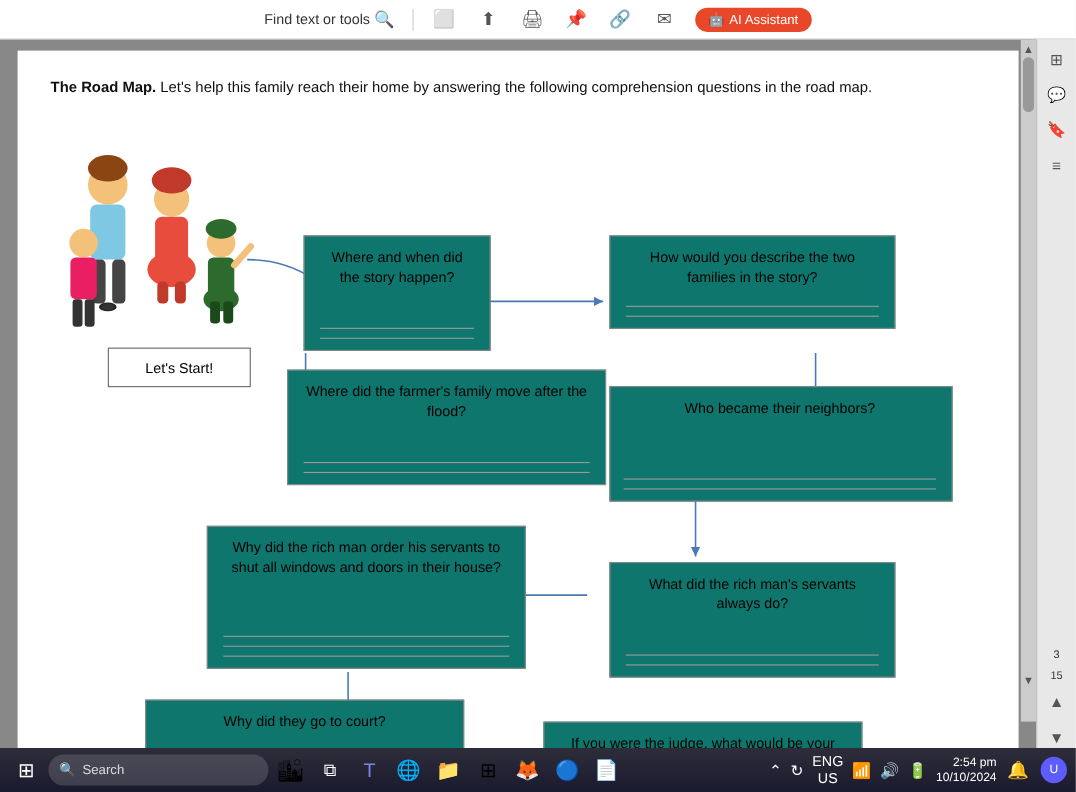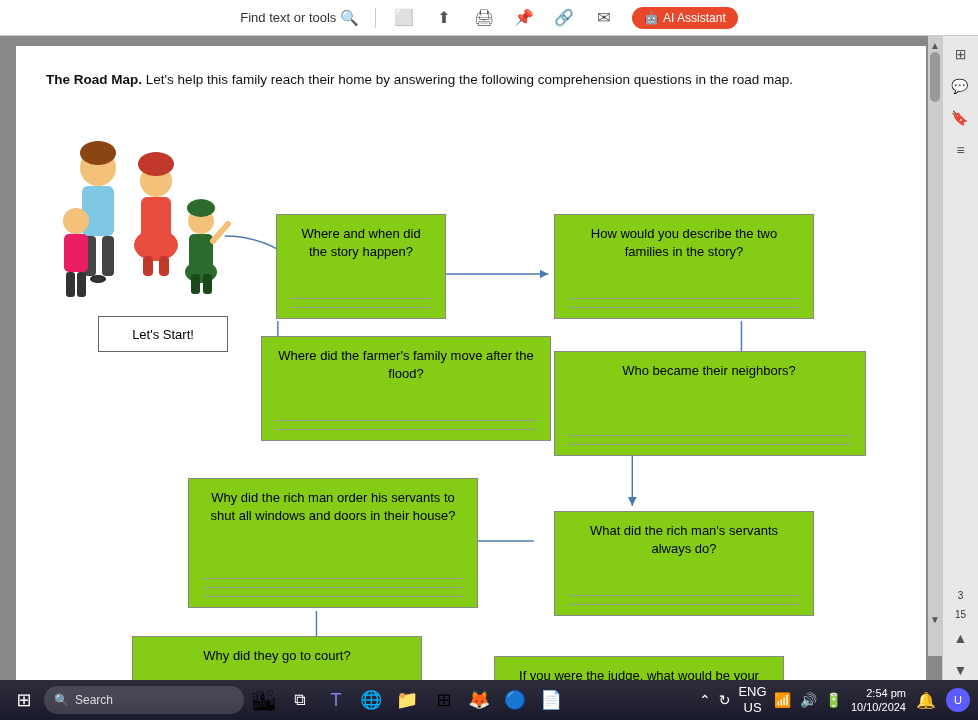--- a/index.html
+++ b/index.html
@@ -140,21 +140,21 @@
       display: flex;
       align-items: center;
       justify-content: center;
       font-size: 13px;
     }
 
     
     .q-box {
       position: absolute;
       border: 1.5px solid #888;
-      background: #84cc16;
+      background: #0f766e;
       padding: 10px 14px;
       font-size: 13px;
       text-align: center;
       display: flex;
       flex-direction: column;
       align-items: center;
       justify-content: flex-start;
     }
     .q-box .q-text {
       margin-bottom: 8px;
@@ -361,21 +361,21 @@
         </div>
 
         <div class="q-box" style="left:230px; top:108px; width:170px; height:105px;">
           <div class="q-text">Where and when did the story happen?</div>
           <div class="q-lines">
             <div class="q-line"></div>
             <div class="q-line"></div>
           </div>
         </div>
 
-        <div class="q-box" style="left:508px; top:108px; width:260px; height:105px;">
+        <div class="q-box" style="left:508px; top:108px; width:260px; height:85px;">
           <div class="q-text">How would you describe the two families in the story?</div>
           <div class="q-lines">
             <div class="q-line"></div>
             <div class="q-line"></div>
           </div>
         </div>
 
         <div class="q-box" style="left:215px; top:230px; width:290px; height:105px;">
           <div class="q-text">Where did the farmer's family move after the flood?</div>
           <div class="q-lines">

